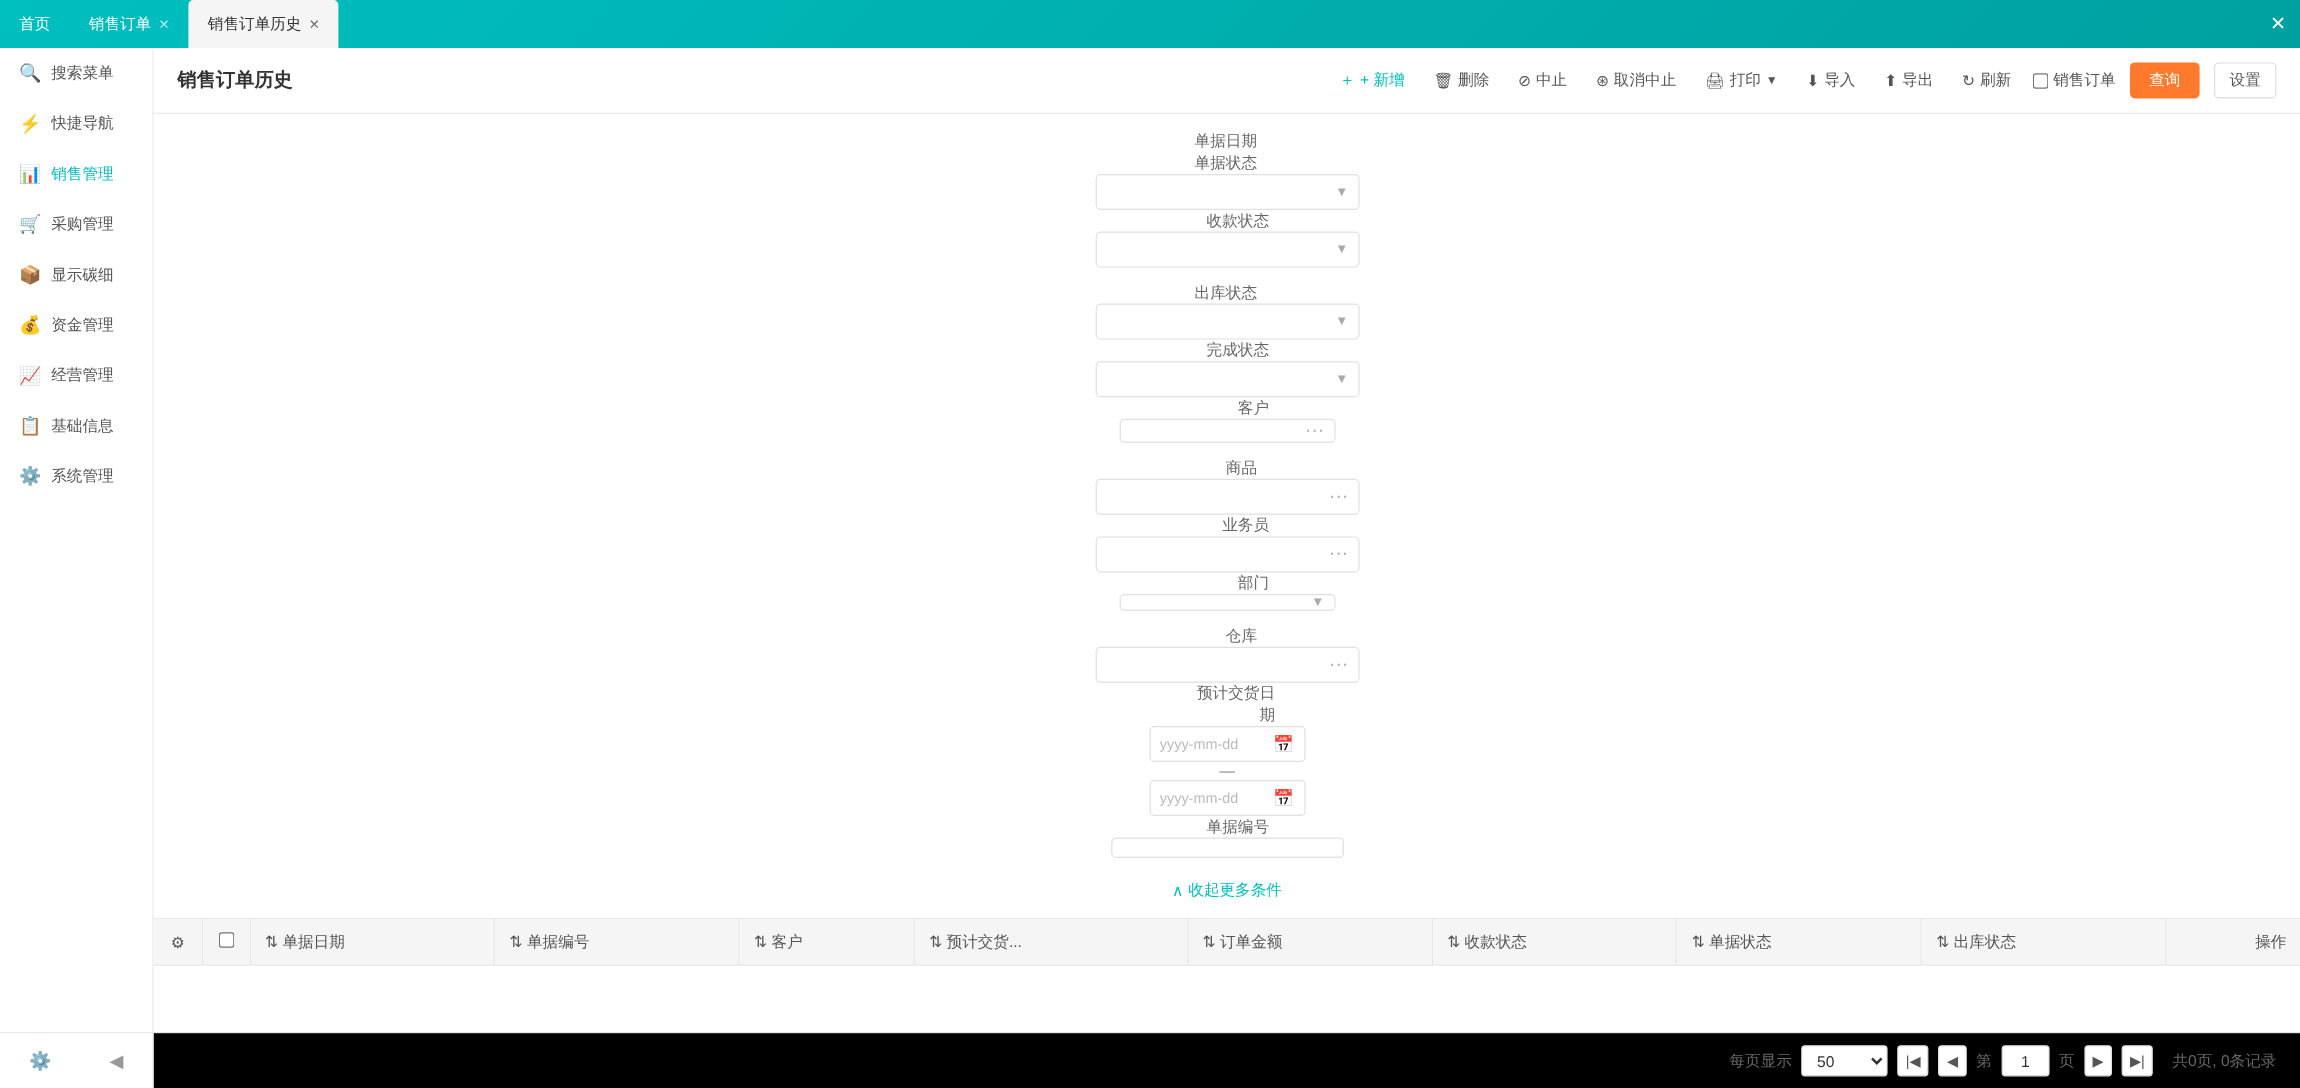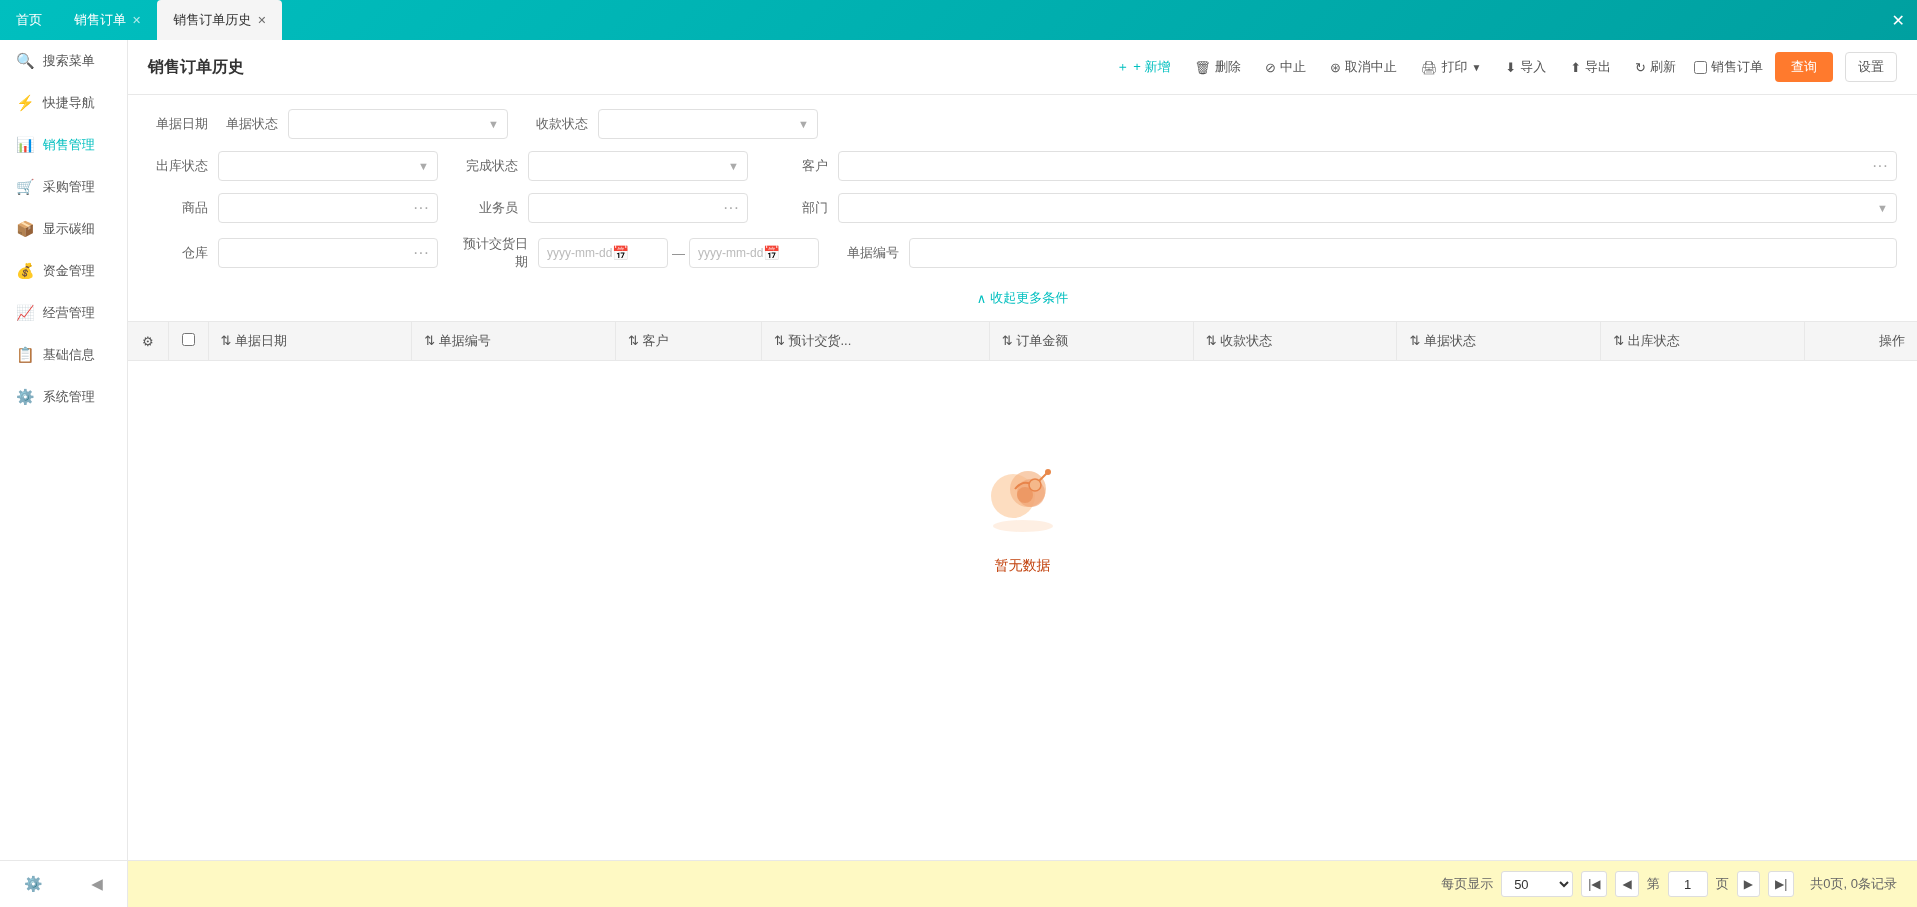--- a/index.html
+++ b/index.html
@@ -150,20 +150,21 @@
       background: #fff;
       padding: 14px 20px;
       border-bottom: 1px solid #e8e8e8;
       flex-shrink: 0;
     }
     .filter-row {
       display: flex;
       align-items: center;
       gap: 0;
       margin-bottom: 12px;
+      flex-direction: column;
     }
     .filter-row:last-child { margin-bottom: 0; }
     .filter-label {
       width: 70px;
       color: #666;
       flex-shrink: 0;
       text-align: right;
       padding-right: 10px;
     }
     .filter-group {
@@ -220,20 +221,21 @@
     .filter-dots { color: #aaa; cursor: pointer; font-size: 16px; }
     .filter-date-input {
       border: 1px solid #e0e0e0;
       border-radius: 4px;
       height: 30px;
       padding: 0 8px;
       color: #aaa;
       min-width: 120px;
       display: flex;
       align-items: center;
+      justify-content: space-between;
       cursor: pointer;
     }
     .cal-icon { color: #00bfbf; font-size: 14px; }
     .date-dash { color: #888; padding: 0 4px; }
     .collapse-row {
       display: flex;
       justify-content: center;
       padding-top: 6px;
     }
     .collapse-btn {
@@ -283,21 +285,21 @@
     }
     .empty-icon {
       width: 100px;
       height: 100px;
       margin-bottom: 16px;
     }
     .empty-text { color: #c2410c; font-size: 14px; }
 
     
     .pagination-bar {
-      background: #fef9c3;
+      background: #000000;
       border-top: 1px solid #e8e8e8;
       padding: 10px 20px;
       display: flex;
       align-items: center;
       justify-content: flex-end;
       gap: 8px;
       flex-shrink: 0;
     }
     .page-size-label { color: #666; }
     .page-size-select {

